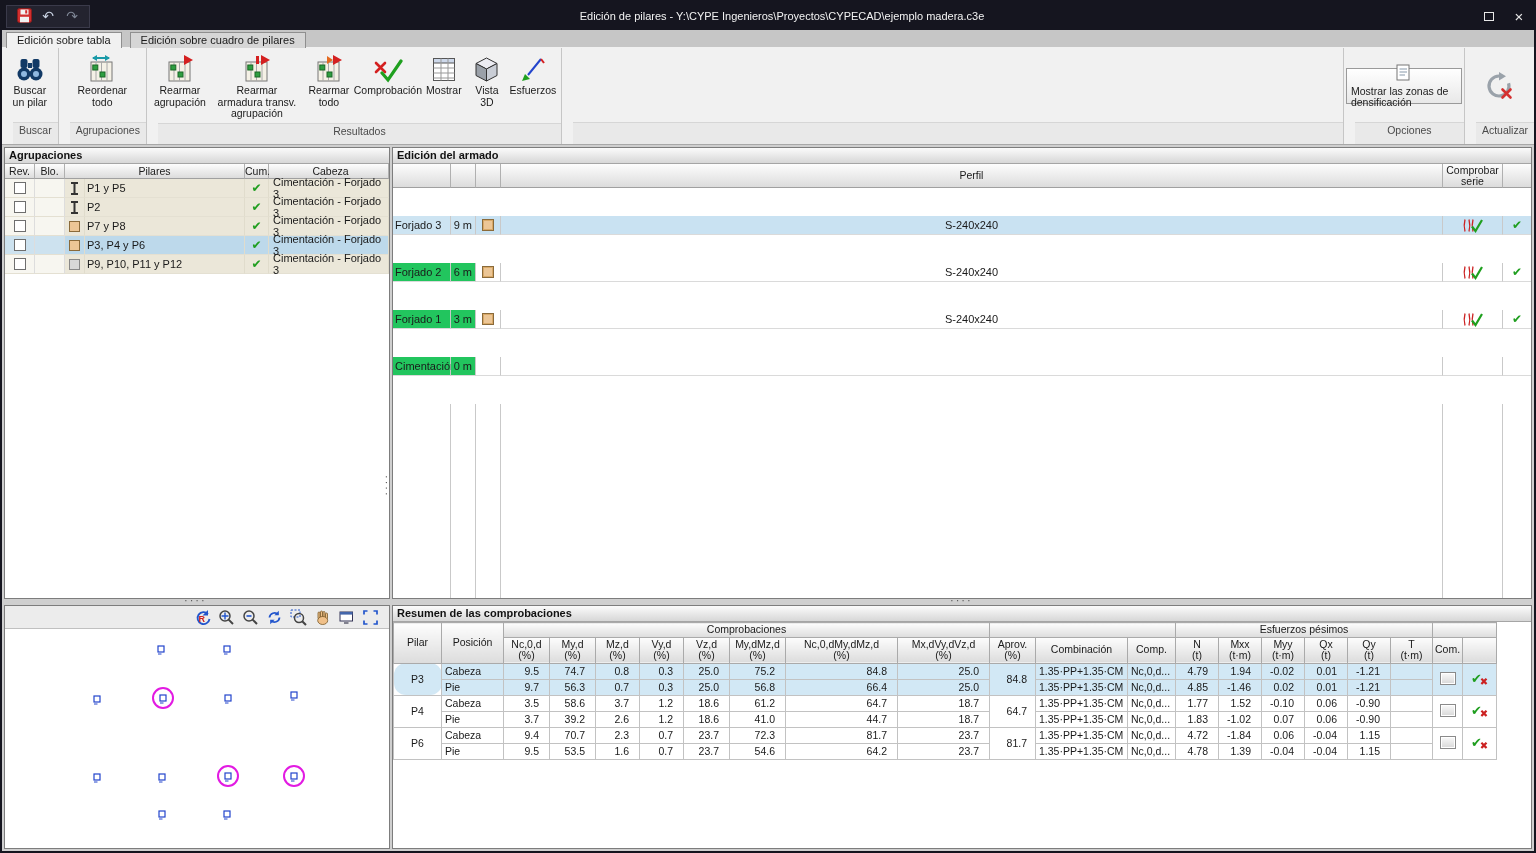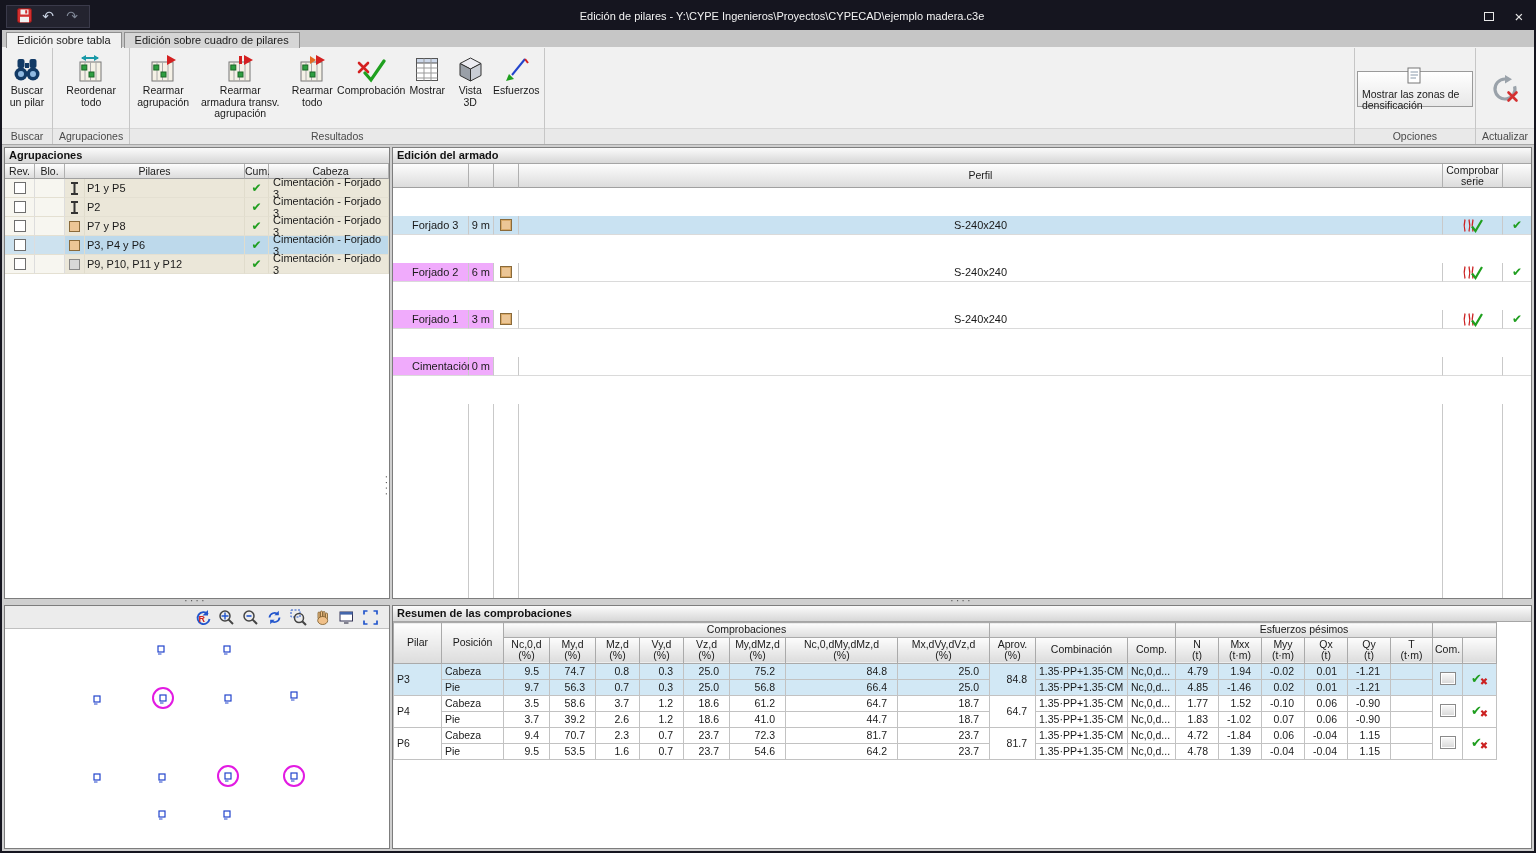--- a/index.html
+++ b/index.html
@@ -10,30 +10,30 @@
   .titlebar { height: 28px; background: #15151f; display: flex; align-items: center; }
   .tb-left { display:flex; align-items:center; gap:2px; margin:2px 0 2px 4px; padding:1px 6px; background:#23232f; border:1px solid #3a3a4a; height:23px;}
   .tb-btn { background:transparent; border:none; width:22px; height:20px; display:flex; align-items:center; justify-content:center; cursor:pointer; color:#c9d2e2; font-size:14px; line-height:14px;}
   .tb-title { flex:1; text-align:center; color:#f2f2f2; font-size:11px; }
   .tb-right { display:flex; }
   .tb-right button { width:30px; height:28px; background:transparent; border:none; color:#e8e8e8; font-size:13px; display:flex; align-items:center; justify-content:center; cursor:pointer; }
   .maxbox { display:inline-block; width:10px; height:9px; border:1px solid #e8e8e8; }
 
   
   .tabbar { height: 18px; background:#c6c6c6; padding: 2px 0 0 4px; border-bottom:1px solid #f1f1f1; }
-  .tab { display:inline-block; padding: 1px 10px 2px 10px; margin-right:2px; background:#d6d6d6; border:1px solid #8f8f8f; border-bottom:none; font-size:11px; cursor:pointer; position:relative; }
+  .tab { display:inline-block; padding: 1px 10px 2px 10px; margin-right:8px; background:#d6d6d6; border:1px solid #8f8f8f; border-bottom:none; font-size:11px; cursor:pointer; position:relative; }
   .tab.active { background:#f1f1f1; z-index:3; }
 
   
   .ribbon { height: 97px; background:#f1f1f1; border-bottom:1px solid #a8a8a8; display:flex; align-items:stretch; }
   .rb-group { display:flex; flex-direction:column; border-right:1px solid #c6c6c6; }
   .rb-group.spacer { flex:1; }
   .rb-group:last-child { border-right:none; }
   .rb-row { flex:1; display:flex; align-items:stretch; padding:2px 2px 0 2px; justify-content:center; }
-  .rb-caption { height:16px; line-height:14px; text-align:center; font-size:10.5px; color:#4a4a4a; background:#e9e9e9; border-top:1px solid #d6d6d6; padding:0 6px; white-space:nowrap;}
+  .rb-caption { height:22px; line-height:14px; text-align:center; font-size:10.5px; color:#4a4a4a; background:#e9e9e9; border-top:1px solid #d6d6d6; padding:0 6px; white-space:nowrap;margin-left:11px;}
   .rb-btn { display:flex; flex-direction:column; align-items:center; justify-content:flex-start; padding:2px 1px; cursor:pointer; border:1px solid transparent; }
   .rb-ico { height:32px; display:flex; align-items:center; justify-content:center; }
   .rb-lbl { font-size:10.5px; line-height:11.5px; text-align:center; color:#1a1a1a; }
   [data-btn="buscar-pilar"]{width:46px} [data-btn="reordenar-todo"]{width:66px}
   [data-btn="rearmar-agrupacion"]{width:62px} [data-btn="rearmar-transv"]{width:92px}
   [data-btn="rearmar-todo"]{width:52px} [data-btn="comprobacion"]{width:66px}
   [data-btn="despiece"]{width:46px} [data-btn="vista-3d"]{width:40px} [data-btn="esfuerzos"]{width:52px}
   .rb-btn.framed { gap:5px; width:116px; height:36px; align-self:center; border:1px solid #9a9a9a; background:linear-gradient(#ffffff,#e8e8e8); align-items:center; justify-content:center; padding:2px 4px;}
   .rb-btn.framed .rb-ico{height:auto}
   .rb-btn.framed .rb-lbl{text-align:left}
@@ -66,42 +66,42 @@
   .gcheck { color:#1f9e1f; font-size:12px; font-family:"DejaVu Sans",sans-serif; }
 
   
   .ar-table { display:flex; flex-direction:column; height:calc(100% - 16px);gap:28px; }
   .ar-hdr { display:flex; height:24px; }
   .ar-hdr > div { background:linear-gradient(#fdfdfd,#dcdcdc); border-right:1px solid #b0b0b0; border-bottom:1px solid #a0a0a0; display:flex; align-items:center; justify-content:center; font-size:10.5px; line-height:11px; text-align:center;}
   .ar-row { display:flex; height:19px; }
   .ar-row > div { border-right:1px solid #c9c9c9; border-bottom:1px solid #dadada; display:flex; align-items:center; }
   .ar-fill { display:flex; flex:1; }
   .ar-fill > div { border-right:1px solid #c9c9c9; }
-  .arc-planta{width:76px; padding-left:19px;} .arc-alt{width:25px; justify-content:flex-end; padding-right:3px;}
+  .arc-planta{width:58px; padding-left:2px;} .arc-alt{width:25px; justify-content:flex-end; padding-right:3px;}
   .arc-ico{width:25px; justify-content:center;} .arc-perfil{flex:1; justify-content:center;}
   .arc-comp{width:60px; justify-content:center;} .arc-chk{width:28px; justify-content:center; border-right:none !important;}
-  .ar-row .arc-planta, .ar-row .arc-alt { background:#f0abfc; }
+  .ar-row .arc-planta, .ar-row .arc-alt { background:#22c55e; }
   .ar-row.sel > div { background:#c9e2f2; }
   .ar-row.sel .arc-planta, .ar-row.sel .arc-alt { background:#cde4f2; }
 
   
   .vp-toolbar { height:23px; background:#ececec; border-bottom:1px solid #c0c0c0; display:flex; justify-content:flex-end; align-items:center; gap:3px; padding-right:8px; }
   .vp-tool { width:21px; height:20px; display:flex; align-items:center; justify-content:center; cursor:pointer; border:1px solid transparent; }
   .vp-canvas { position:relative; height:calc(100% - 39px); background:#fff; }
   .marker { position:absolute; width:9px; height:10px; }
   .marker-circle { position:absolute; width:22px; height:22px; border:2px solid #e21ae2; border-radius:50%; }
 
   
   .res-table { border-collapse:collapse; table-layout:fixed; margin:0; }
   .res-table th { background:linear-gradient(#fdfdfd,#dcdcdc); border:1px solid #aaa; font-weight:normal; font-size:10.5px; line-height:11.5px; padding:1px 2px; text-align:center; }
   .res-table th.grp { height:13px; }
   .res-table td { border:1px solid #c2c2c2; font-size:10.5px; height:16px; padding:0 3px; background:#fff; white-space:nowrap; overflow:hidden; }
   .res-table tr.sel td { background:#d2e8f5; }
   .res-table td.num { text-align:right; padding-right:10px; }
-  .res-table td.c-pilar { text-align:left; }
+  .res-table td.c-pilar { text-align:center;border-radius:12px; }
   .res-table td.c-aprov { text-align:right; padding-right:8px; }
   .res-table td.c-comb { text-align:left; }
   .res-table td.c-comp { text-align:left; }
   .res-table td.c-combtn { text-align:center; }
   .res-table td.c-chk { border-color:#c2c2c2; text-align:center; }
   .mini-btn { display:inline-block; width:16px; height:13px; border:1px solid #8a8a8a; background:linear-gradient(#fafafa,#d8d8d8); box-shadow:inset 0 0 0 1px #fff; cursor:pointer; }
   .okx { white-space:nowrap; }
   .okx .ok { color:#1f9e1f; font-size:13px; font-family:"DejaVu Sans",sans-serif; }
   .okx .x  { color:#cc2222; font-size:10px; font-family:"DejaVu Sans",sans-serif; margin-left:-2px; vertical-align:-2px;}
   .sec-ico { width:12px; height:12px; background:#ecc696; border:1px solid #8a6a3a; box-shadow:inset 0 0 0 1px #d9a968; }

